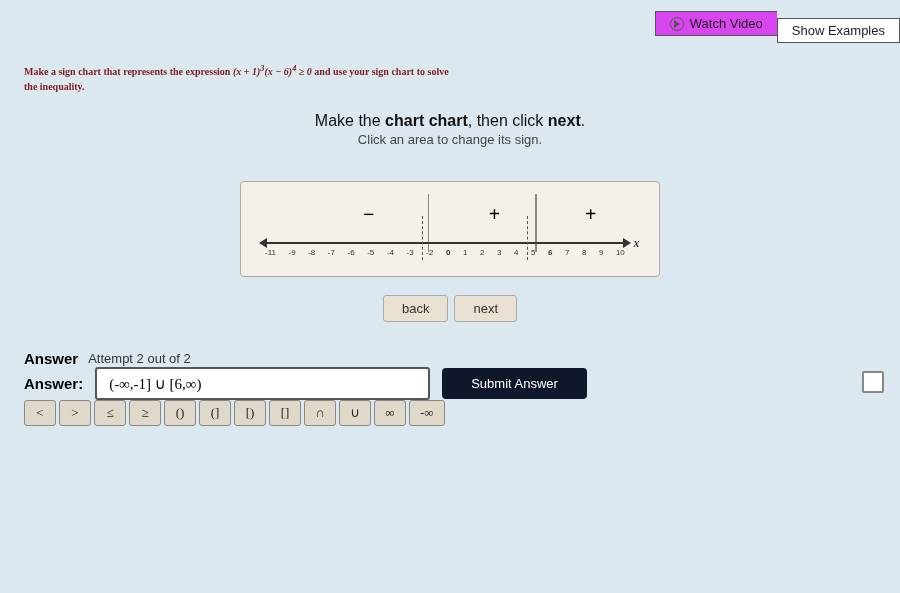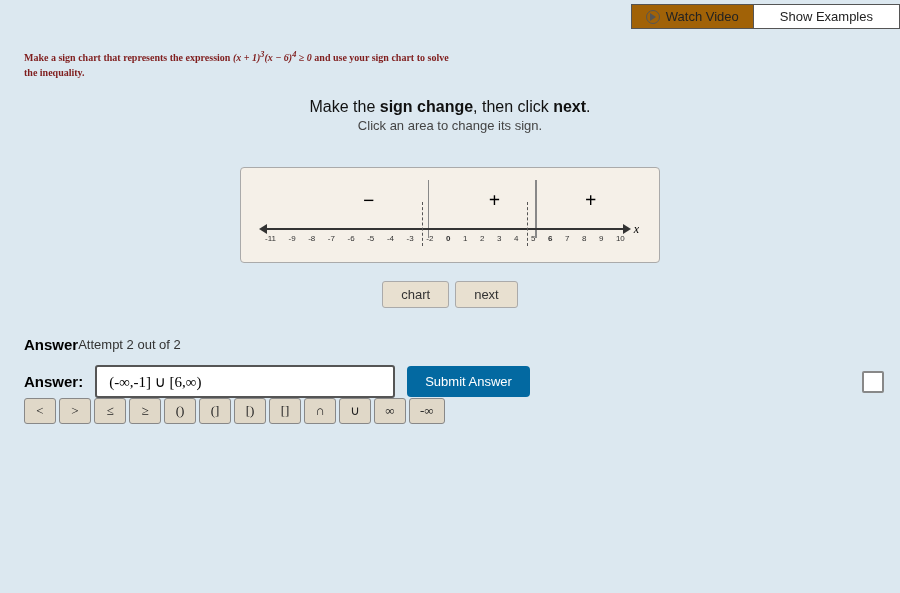--- a/index.html
+++ b/index.html
@@ -21,21 +21,21 @@
       gap: 0;
       background: #dce8f0;
     }
     .watch-video-btn {
       display: flex;
       align-items: center;
       gap: 6px;
       border: 1.5px solid #555;
       border-right: none;
       padding: 4px 14px;
-      background: #a16207;
+      background: #d946ef;
       font-size: 13px;
       font-family: Arial, sans-serif;
       cursor: pointer;
       color: #222;
     }
     .watch-video-btn .play-icon {
       width: 14px;
       height: 14px;
       border: 1.5px solid #555;
       border-radius: 50%;
@@ -46,26 +46,27 @@
     .watch-video-btn .play-triangle {
       width: 0;
       height: 0;
       border-top: 4px solid transparent;
       border-bottom: 4px solid transparent;
       border-left: 6px solid #555;
       margin-left: 1px;
     }
     .show-examples-btn {
       border: 1.5px solid #555;
-      padding: 4px 26px;
+      padding: 4px 14px;
       background: white;
       font-size: 13px;
       font-family: Arial, sans-serif;
       cursor: pointer;
       color: #222;
+      margin-top: 14px;
     }
 
     
     .problem-statement {
       padding: 16px 24px 0 24px;
       font-size: 10px;
       color: #7f1d1d;
       line-height: 1.5;
       max-width: 860px;
       font-weight: bold;
@@ -189,23 +190,24 @@
 
     
     .answer-section {
       padding: 0 24px;
     }
 
     .answer-label-row {
       font-size: 15px;
       font-family: Arial, sans-serif;
       font-weight: bold;
-      margin-bottom: 12px;
-      display: flex;
-      align-items: center;
+      margin-bottom: 0;
+      display: flex;
+      align-items: center;
+      gap: 10px;
     }
     .attempt-label {
       font-weight: normal;
       font-size: 13px;
       color: #333;
     }
 
     .answer-input-row {
       display: flex;
       align-items: center;
@@ -217,27 +219,27 @@
       font-family: Arial, sans-serif;
       font-weight: bold;
     }
 
     .answer-input-box {
       border: 2px solid #555;
       border-radius: 3px;
       padding: 6px 12px;
       font-size: 15px;
       font-family: 'Times New Roman', serif;
-      width: 300px;
+      width: 335px;
       background: white;
     }
 
     .submit-btn {
-      padding: 8px 18px;
-      background: #0369a1;
+      padding: 8px 29px;
+      background: #0f172a;
       color: white;
       border: none;
       border-radius: 4px;
       font-size: 13px;
       font-family: Arial, sans-serif;
       cursor: pointer;
     }
 
     
     .symbol-buttons {
@@ -347,21 +349,21 @@
   <span>Make a sign chart that represents the expression </span>
   <span style="font-style:italic;">(x + 1)<sup>3</sup>(x − 6)<sup>4</sup> ≥ 0</span>
   <span> and use your sign chart to solve</span>
   <br>
   <span>the inequality.</span>
 </div>
 
 <div class="center-content">
 
   <div class="instruction-title">
-    Make the <strong>sign change</strong>, then click <strong>next</strong>.
+    Make the <strong>chart chart</strong>, then click <strong>next</strong>.
   </div>
   <div class="instruction-sub">Click an area to change its sign.</div>
 
   <div class="sign-chart-container">
     <div class="sign-chart-inner">
 
       <div class="signs-row">
         <div class="sign-minus">−</div>
         <div class="vline1"></div>
         <div class="sign-plus-1">+</div>
@@ -400,21 +402,21 @@
           <span>8</span>
           <span>9</span>
           <span>10</span>
         </div>
       </div>
 
     </div>
   </div>
 
   <div class="chart-buttons">
-    <button class="btn-back">chart</button>
+    <button class="btn-back">back</button>
     <button class="btn-next">next</button>
   </div>
 
 </div>
 
 <div class="answer-section">
 
   <div class="answer-label-row">
     <span>Answer</span>
     <span class="attempt-label">Attempt 2 out of 2</span>

